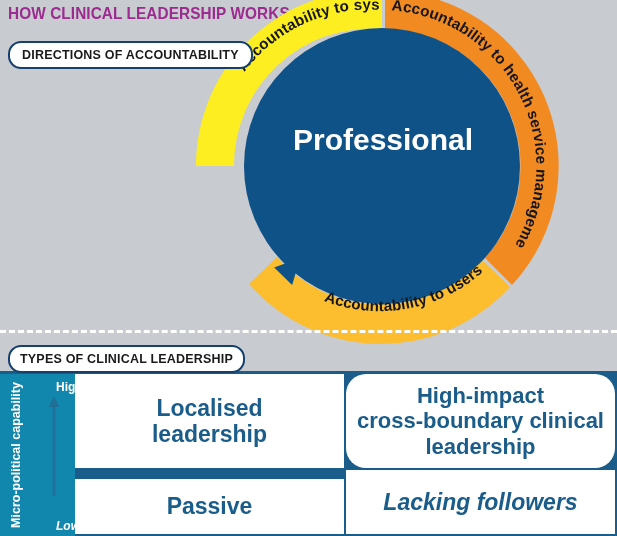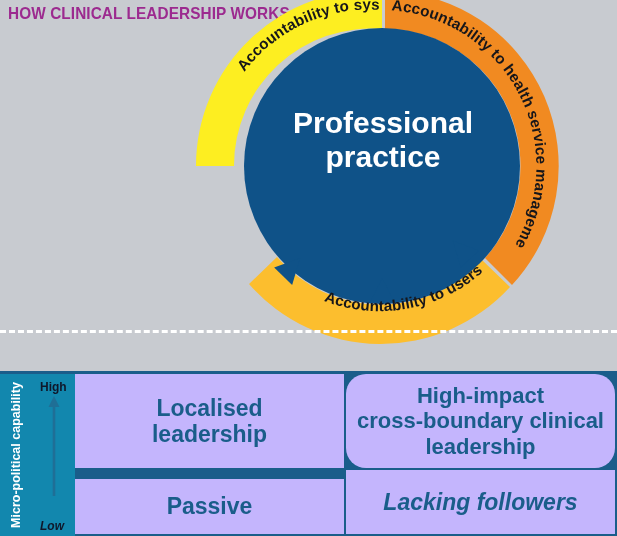--- a/index.html
+++ b/index.html
@@ -70,55 +70,58 @@
   }
   .axis-word{
     position:absolute;left:5px;top:50%;
     transform:translateY(-50%) rotate(-90deg);
     transform-origin:center center;
     color:#ffffff;font-weight:bold;font-size:12.5px;
     font-family:"Liberation Sans Narrow","Liberation Sans",sans-serif;
     white-space:nowrap;width:150px;text-align:center;margin-left:-64px;
   }
   .axis-high,.axis-low{
-    position:absolute;left:40px;color:#0f172a;font-weight:bold;font-size:12px;
+    position:absolute;left:56px;color:#ffffff;font-weight:bold;font-size:12px;
     font-family:"Liberation Sans Narrow","Liberation Sans",sans-serif;
   }
   .axis-high{top:6px;}
   .axis-low{bottom:3px;font-style:italic;}
   .axis-arrow{position:absolute;left:47px;top:22px;bottom:20px;width:14px;}
 
   #grid{
     flex:1;display:grid;
     grid-template-columns:1fr 1fr;grid-template-rows:94px 1fr;
     background:#1a5d8a;gap:2px;
     border-top:3px solid #1a5d8a;
     border-right:2px solid #1a5d8a;
     border-bottom:2px solid #1a5d8a;
   }
   .cell{
-    background:#c4b5fd;
+    background:#ffffff;
     display:flex;align-items:center;justify-content:center;text-align:center;
     color:#1a5d8a;font-weight:bold;
     font-family:"Liberation Sans Narrow","Liberation Sans",sans-serif;
     line-height:1.14;padding:4px 8px;
     white-space:pre-line;
   }
   #cell-localised{font-size:23px;}
   #cell-highimpact{font-size:22px;border-radius:20px;}
   #cell-passive{font-size:23px;margin-top:9px;}
   #cell-lacking{font-size:23px;font-style:italic;}
 </style>
 </head>
 <body>
 
 <div class="page">
 
   <div class="title">HOW CLINICAL LEADERSHIP WORKS</div>
 
+  <div class="pill" id="pill-accountability">
+    <span>DIRECTIONS OF ACCOUNTABILITY</span>
+  </div>
 
   <div id="circle-wrap">
     <svg id="circle-svg" width="380" height="360" viewBox="0 0 380 360" xmlns="http://www.w3.org/2000/svg">
       <defs>
 
         <path id="tp-prof" d="M 47.5 89.4 A 156 156 0 0 1 189 22"></path>
         <path id="tp-health" d="M 192 22 A 156 156 0 0 1 322.1 256.5"></path>
         <path id="tp-users" d="M 70 271 A 156 156 0 0 0 311 261"></path>
       </defs>
 
@@ -140,26 +143,28 @@
       <text class="arclabel">
         <textPath href="#tp-health" startOffset="2%">Accountability to health service management</textPath>
       </text>
       <text class="arclabel">
         <textPath href="#tp-users" startOffset="27%">Accountability to users</textPath>
       </text>
     </svg>
 
     <div class="center-text">
       <div>Professional</div>
-      <div>practice</div>
     </div>
   </div>
 
   <div id="divider"></div>
 
+  <div class="pill" id="pill-types">
+    <span>TYPES OF CLINICAL LEADERSHIP</span>
+  </div>
 
   <div id="matrix">
 
     <div id="axis-panel">
       <span class="axis-high">High</span>
       <span class="axis-low">Low</span>
       <svg class="axis-arrow" viewBox="0 0 14 100" preserveAspectRatio="none">
         <line x1="7" y1="100" x2="7" y2="9" stroke="#1f6f96" stroke-width="2.6"></line>
         <polygon points="7,0 1.5,11 12.5,11" fill="#1f6f96"></polygon>
       </svg>

